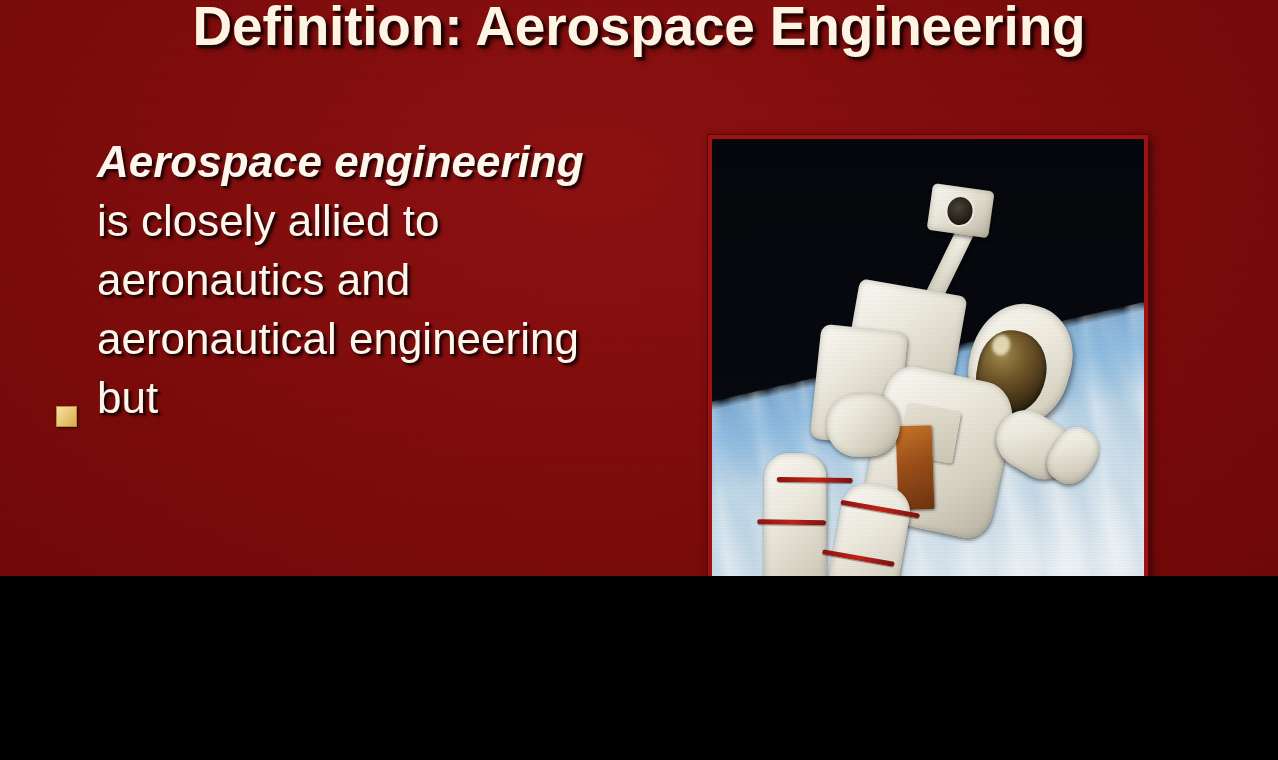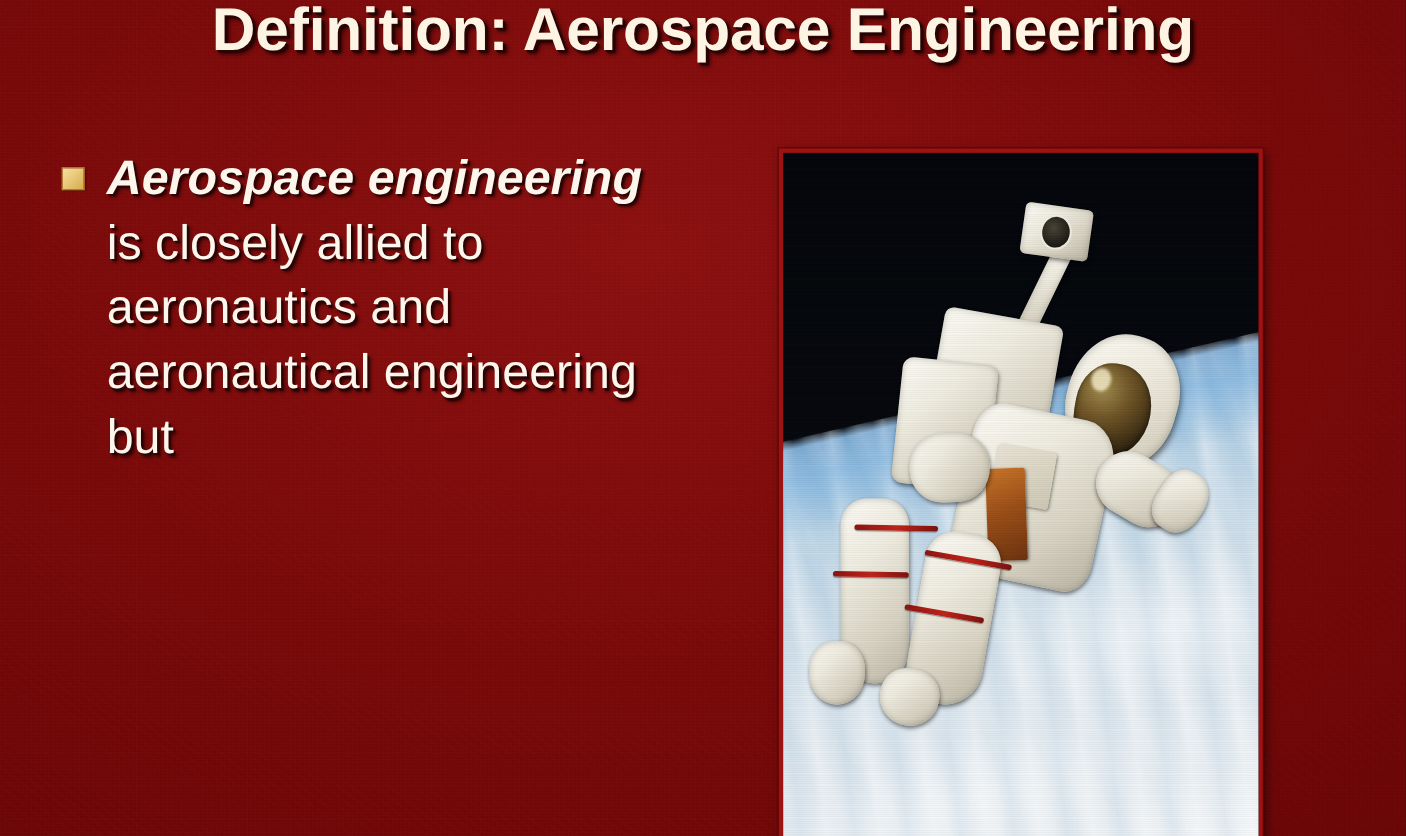--- a/index.html
+++ b/index.html
@@ -8,21 +8,21 @@
     padding: 0;
     background: #000;
   }
   body {
     font-family: "Liberation Sans", sans-serif;
   }
 
   .slide {
     position: relative;
     width: 1278px;
-    height: 760px;
+    height: 576px;
     overflow: hidden;
     background: #7a0a0a;
     background-image:
       radial-gradient(ellipse 1400px 900px at 46% 30%, #8d1111 0%, #7a0a0a 42%, #6a0707 78%, #5d0505 100%);
     text-decoration: underline;
   }
 
   
   .slide-noise {
     position: absolute;
@@ -60,21 +60,21 @@
 
   
   .body-col {
     position: absolute;
     left: 56px;
     top: 132px;
     width: 530px;
   }
   .bullet-row {
     display: flex;
-    align-items: flex-start;
+    align-items: flex-end;
     margin-bottom: 22px;
   }
   .bullet-marker {
     flex: 0 0 auto;
     width: 19px;
     height: 19px;
     margin-top: 20px;
     margin-right: 20px;
     background: linear-gradient(135deg, #f7dfa2 0%, #e9c97c 45%, #d8ab49 100%);
     border: 1px solid #b98f37;

